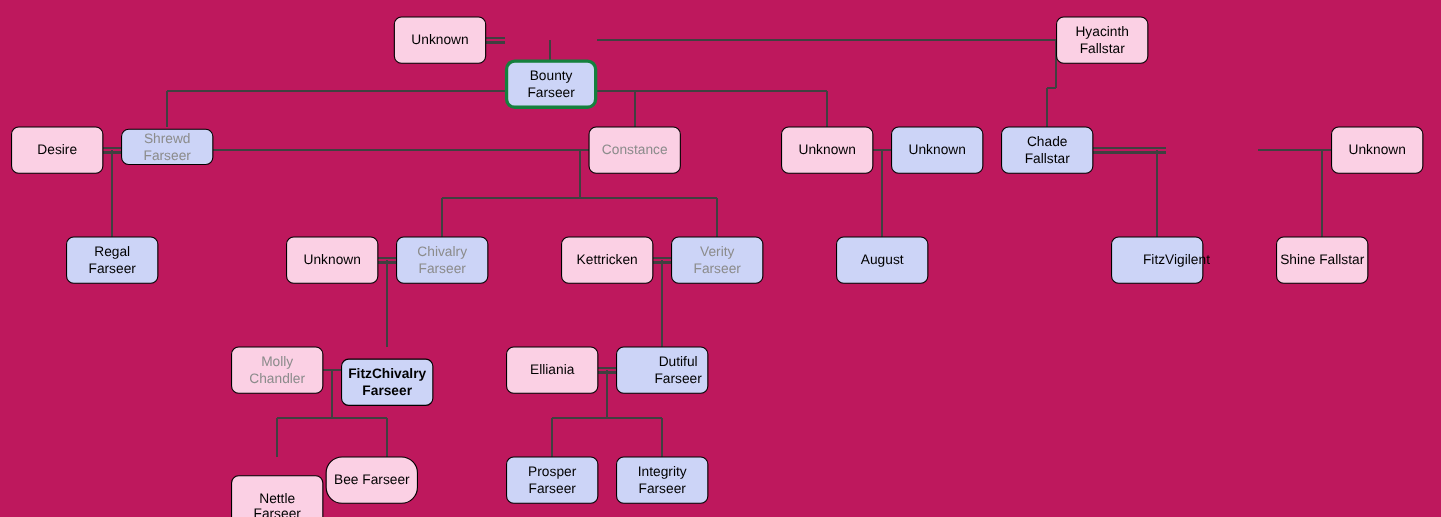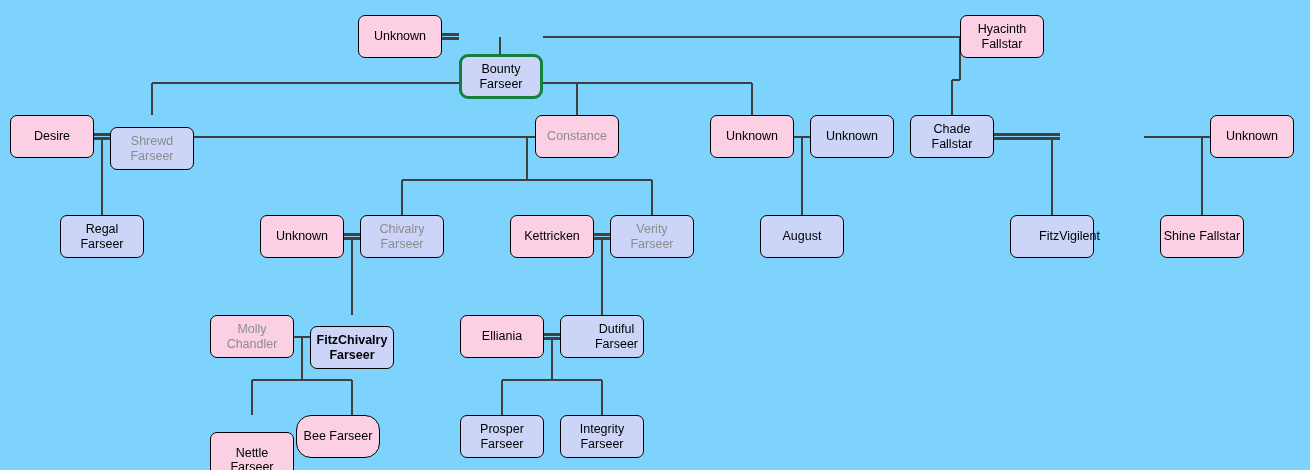--- a/index.html
+++ b/index.html
@@ -1,17 +1,17 @@
 <!DOCTYPE html>
 <html><head>
 <meta charset="utf-8">
 <style>
   html,body{margin:0;padding:0;background:#ffffff;}
   body{font-family:"Liberation Sans",sans-serif;}
-  #canvas{position:relative;width:1310px;height:470px;background:#7dd3fc;overflow:hidden;}
+  #canvas{position:relative;width:1310px;height:470px;background:#be185d;overflow:hidden;}
   #edges{position:absolute;left:0;top:0;width:1310px;height:470px;}
   .node{
     position:absolute;
     box-sizing:border-box;
     border:1px solid #000000;
     border-radius:7px;
     display:flex;
     align-items:center;
     justify-content:center;
     text-align:center;
@@ -81,21 +81,21 @@
       <line x1="502" y1="380" x2="602" y2="380" stroke="#404040" stroke-width="2" shape-rendering="crispEdges"></line>
       <line x1="502" y1="380" x2="502" y2="415" stroke="#404040" stroke-width="2" shape-rendering="crispEdges"></line>
       <line x1="602" y1="380" x2="602" y2="415" stroke="#404040" stroke-width="2" shape-rendering="crispEdges"></line>
     </svg>
 <div class="node pink" style="left: 358px; top: 15px; width: 84px; height: 43px;">Unknown</div>
     <div class="node blue focus" style="left: 459px; top: 14px; width: 84px; height: 45px;">Bounty
 Farseer</div>
     <div class="node pink" style="left: 960px; top: 15px; width: 84px; height: 43px;">Hyacinth
 Fallstar</div>
     <div class="node pink" style="left: 10px; top: 115px; width: 84px; height: 43px;">Desire</div>
-    <div class="node blue faded" style="left: 110px; top: 127px; width: 84px; height: 43px;">Shrewd
+    <div class="node blue faded" style="left: 110px; top: 117px; width: 84px; height: 33px;">Shrewd
 Farseer</div>
     <div class="node pink faded" style="left: 535px; top: 115px; width: 84px; height: 43px;">Constance</div>
     <div class="node pink" style="left: 710px; top: 115px; width: 84px; height: 43px;">Unknown</div>
     <div class="node blue" style="left: 810px; top: 115px; width: 84px; height: 43px;">Unknown</div>
     <div class="node blue" style="left: 910px; top: 115px; width: 84px; height: 43px;">Chade
 Fallstar</div>
     <div class="node pink" style="left: 1210px; top: 115px; width: 84px; height: 43px;">Unknown</div>
     <div class="node blue" style="left: 60px; top: 215px; width: 84px; height: 43px;">Regal
 Farseer</div>
     <div class="node pink" style="left: 260px; top: 215px; width: 84px; height: 43px;">Unknown</div>

